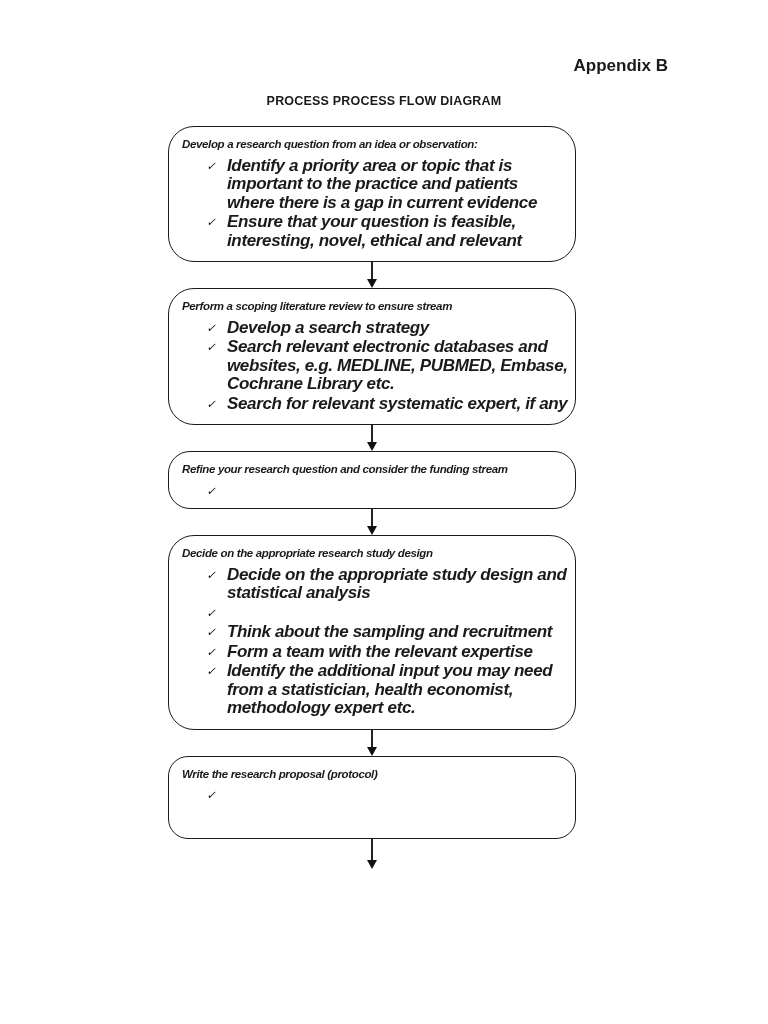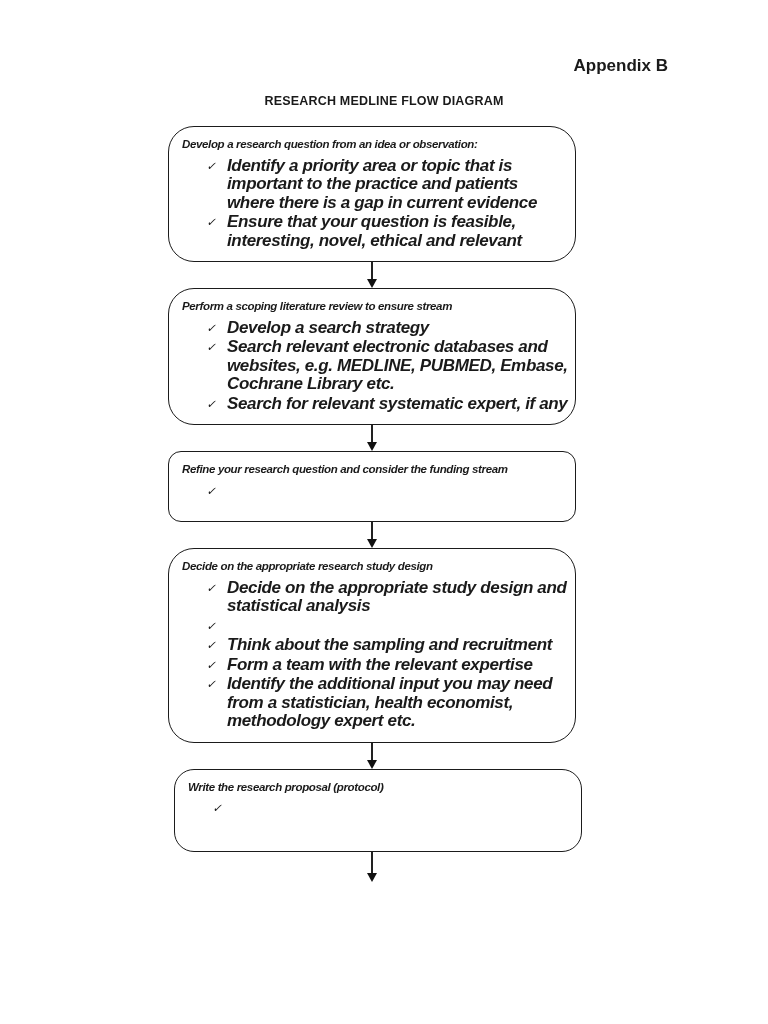--- a/index.html
+++ b/index.html
@@ -32,22 +32,22 @@
     flex-direction: column;
   }
   .flow-box {
     border: 1.4px solid #1b1b1b;
     border-radius: 26px;
     background: #fff;
     padding: 8px 5px 10px 13px;
     width: 100%;
     font-style: italic;
   }
-  .flow-box.box-3 { border-radius: 13px; padding-bottom: 20px; }
-  .flow-box.box-5 { border-radius: 20px; padding-bottom: 32px; margin-left: 6px; }
+  .flow-box.box-3 { border-radius: 22px; padding-bottom: 7px; }
+  .flow-box.box-5 { border-radius: 20px; padding-bottom: 32px; }
   .box-header {
     font-size: 11.5px; font-weight: 700;
     letter-spacing: -0.35px;
     line-height: 18.5px;
     white-space: nowrap;
   }
   ul.bullet-list {
     list-style: none;
     margin-top: 3px;
     padding-left: 22px;
@@ -90,21 +90,21 @@
     border-left: 5.5px solid transparent;
     border-right: 5.5px solid transparent;
     border-top: 9px solid #111;
   }
   .arrow.final { height: 30px; }
 </style>
 </head>
 <body>
 
 <div class="appendix">Appendix B</div>
-<div class="page-title">RESEARCH MEDLINE FLOW DIAGRAM</div>
+<div class="page-title">PROCESS PROCESS FLOW DIAGRAM</div>
 <div class="flow" id="flow">
     <div class="flow-box box-1">
       <div class="box-header">Develop a research question from an idea or observation:</div>
       <ul class="bullet-list">
         <li class="bullet-item">
           <span class="check">✓</span>
           <span class="bullet-text">Identify a priority area or topic that is important to the practice and patients where there is a gap in current evidence</span>
         </li>
         <li class="bullet-item">
           <span class="check">✓</span>

